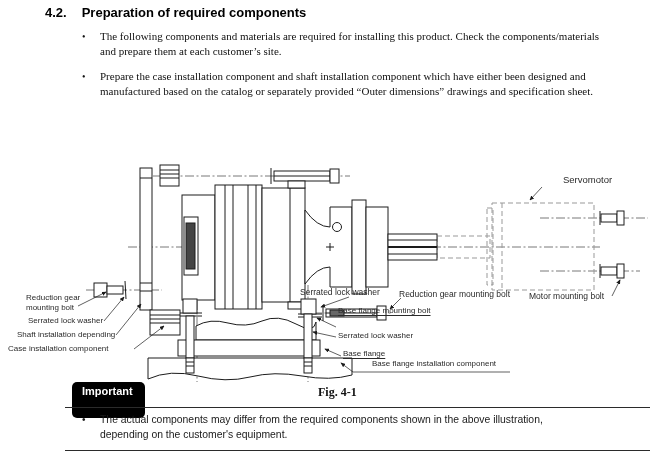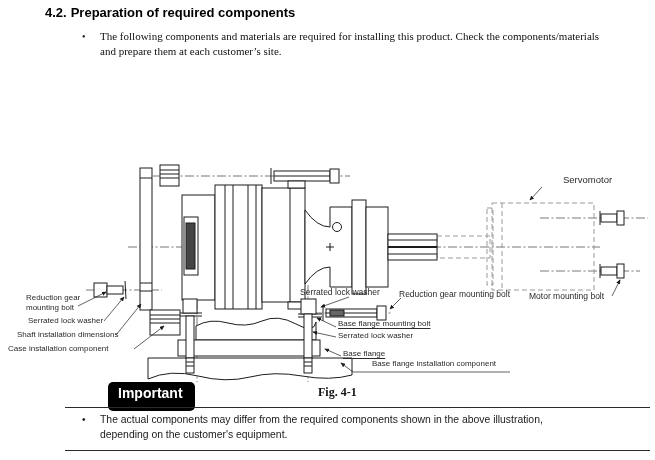--- a/index.html
+++ b/index.html
@@ -1,38 +1,38 @@
 <!DOCTYPE html>
 <html><head>
 <meta charset="utf-8">
 <style>
   html,body{margin:0;padding:0;background:#e8e8e8;}
   .page{position:relative;width:655px;height:460px;background:#ffffff;overflow:hidden;
         font-family:"Liberation Serif",serif;color:#111;}
   
-  .heading{position:absolute;left:45px;top:5px;display:flex;gap:4px;
+  .heading{position:absolute;left:45px;top:5px;display:flex;gap:15px;
            font-family:"Liberation Sans",sans-serif;font-weight:bold;font-size:13px;color:#000;}
   
   ul.bullets{position:absolute;left:80px;top:29px;width:522px;margin:0;padding:0;list-style:none;}
   ul.bullets li{position:relative;padding-left:20px;margin-bottom:10px;
                 font-size:11px;line-height:15px;color:#101010;}
   ul.bullets li::before{content:"\2022";position:absolute;left:2px;top:0;font-size:10px;}
   
   .diagram{position:absolute;left:0;top:150px;width:655px;height:240px;}
   .diagram svg{position:absolute;left:0;top:0;}
   .dlabel{position:absolute;font-family:"Liberation Sans",sans-serif;font-size:8px;
           line-height:9.5px;color:#2a2a2a;white-space:nowrap;}
   .dlabel.wrap{white-space:normal;width:62px;}
   .dlabel.big{font-size:9.5px;margin-left:29px;}
   .dlabel.md{font-size:8.5px;}
   .dlabel.u{text-decoration:underline;text-underline-offset:2px;}
   
   .badge{position:absolute;left:72px;top:382px;background:#000;color:#fff;
-         font-family:"Liberation Sans",sans-serif;font-weight:bold;font-size:14px;
-         padding:3px 12px 10px 10px;border-radius:5px;margin-left:36px;}
+         font-family:"Liberation Sans",sans-serif;font-weight:bold;font-size:11px;
+         padding:3px 12px 21px 10px;border-radius:5px;}
   .figcap{position:absolute;left:318px;top:385px;font-weight:bold;font-size:12px;
           font-family:"Liberation Serif",serif;}
   
   .rule{position:absolute;left:65px;width:585px;height:0;border-top:1.6px solid #2b2b2b;}
   .rule1{top:407px;}
   .rule2{top:450px;}
   ul.note{position:absolute;left:80px;top:412px;width:500px;margin:0;padding:0;list-style:none;
           font-family:"Liberation Sans",sans-serif;}
   ul.note li{position:relative;padding-left:20px;font-size:10.4px;line-height:15px;color:#1a1a1a;}
   ul.note li::before{content:"\2022";position:absolute;left:2px;top:0;font-size:10px;}
@@ -42,20 +42,21 @@
 
 <div class="page">
 
   <div class="heading">
     <span>4.2.</span>
     <span>Preparation of required components</span>
   </div>
 
   <ul class="bullets">
     <li>The following components and materials are required for installing this product. Check the components/materials and prepare them at each customer’s site.</li>
+    <li>Prepare the case installation component and shaft installation component which have either been designed and manufactured based on the catalog or separately provided “Outer dimensions” drawings and specification sheet.</li>
   </ul>
 
   <div class="diagram">
     <svg width="655" height="240" viewBox="0 0 655 240">
       <defs>
         <marker id="arr" markerWidth="7" markerHeight="6" refX="6" refY="3" orient="auto">
           <path d="M0,0 L7,3 L0,6 Z" fill="#1c1c1c"></path>
         </marker>
       </defs>
 
@@ -163,26 +164,26 @@
         <path d="M336 177 L317 168" marker-end="url(#arr)"></path>
         <path d="M336 187 L313 182" marker-end="url(#arr)"></path>
         <path d="M341 206 L325 199" marker-end="url(#arr)"></path>
         <path d="M510 222 L353 222 L341 213" marker-end="url(#arr)"></path>
       </g>
     </svg>
 
     <span class="dlabel big" style="left:534px;top:25px;">Servomotor</span>
     <span class="dlabel wrap" style="left:26px;top:143px;">Reduction gear mounting bolt</span>
     <span class="dlabel" style="left:28px;top:166px;">Serrated lock washer</span>
-    <span class="dlabel" style="left:17px;top:180px;">Shaft installation dimensions</span>
+    <span class="dlabel" style="left:17px;top:180px;">Shaft installation depending</span>
     <span class="dlabel" style="left:8px;top:194px;">Case installation component</span>
     <span class="dlabel md" style="left:300px;top:138px;">Serrated lock washer</span>
     <span class="dlabel md" style="left:399px;top:140px;">Reduction gear mounting bolt</span>
     <span class="dlabel md" style="left:529px;top:142px;">Motor mounting bolt</span>
-    <span class="dlabel u" style="left:338px;top:169px;">Base flange mounting bolt</span>
+    <span class="dlabel u" style="left:338px;top:156px;">Base flange mounting bolt</span>
     <span class="dlabel" style="left:338px;top:181px;">Serrated lock washer</span>
     <span class="dlabel u" style="left:343px;top:199px;">Base flange</span>
     <span class="dlabel" style="left:365px;top:209px;margin-left:7px;">Base flange installation component</span>
   </div>
 
   <div class="badge">Important</div>
   <div class="figcap">Fig. 4-1</div>
 
   <div class="rule rule1"></div>
   <ul class="note">

